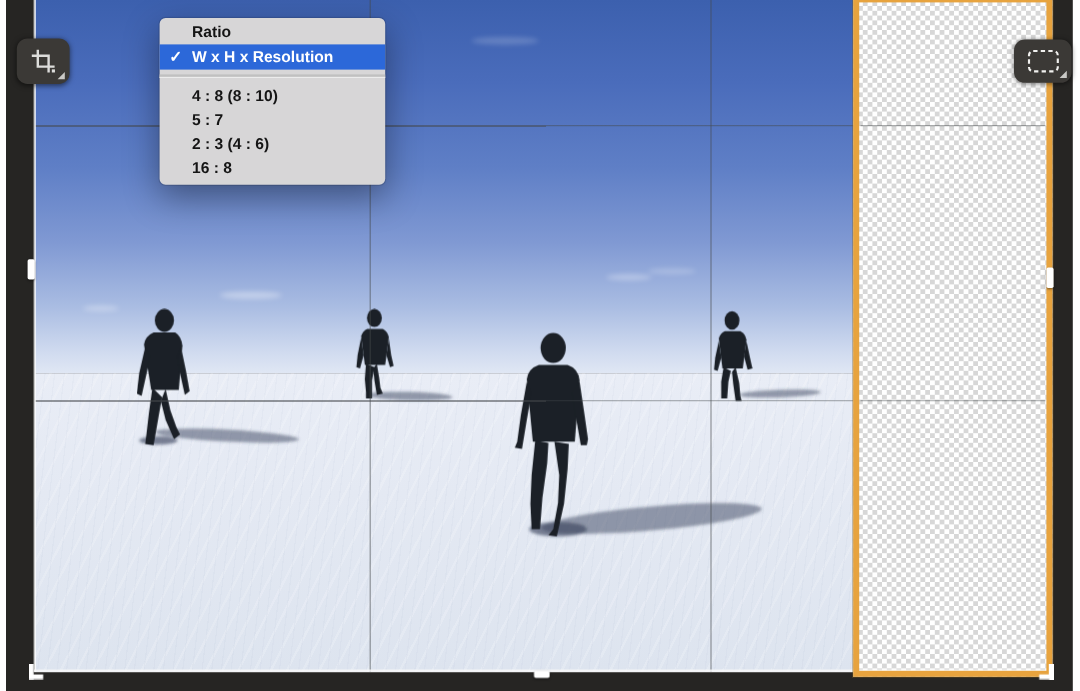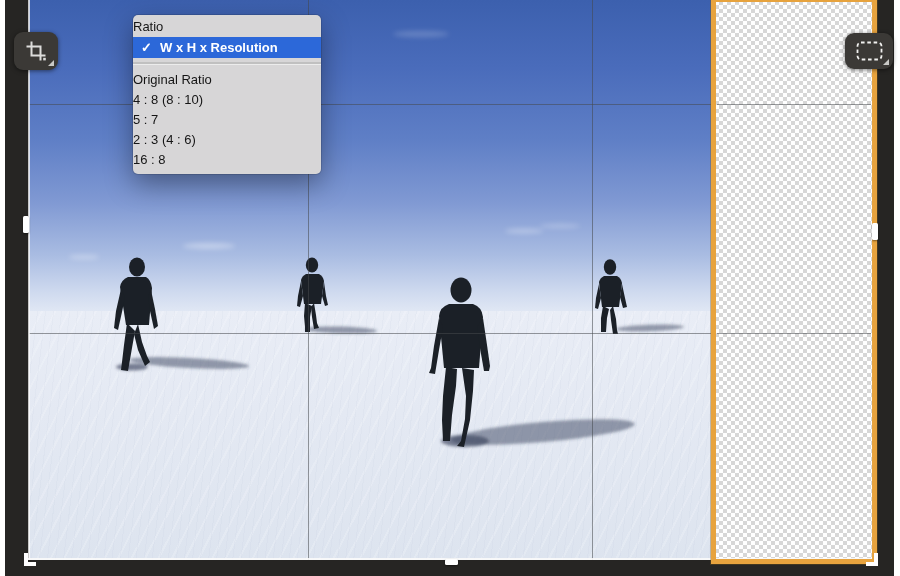--- a/index.html
+++ b/index.html
@@ -54,21 +54,21 @@
        display:flex;align-items:center;justify-content:center;cursor:pointer;}
   .btn-crop{left:14px;top:32px;width:44px;height:38px;}
   .btn-marquee{left:845px;top:33px;width:48px;height:36px;}
   .corner-tri{position:absolute;right:4px;bottom:4px;width:0;height:0;
        border-left:6px solid transparent;border-bottom:6px solid #c9c9c6;}
 
   
   .menu{position:absolute;left:133px;top:15px;width:188px;background:#d7d6d7;border-radius:5px;
        box-shadow:0 10px 28px rgba(0,0,0,0.38),0 0 0 1px rgba(0,0,0,0.12);
        padding-bottom:4px;font-size:13px;color:#151515;}
-  .menu-row{height:20px;line-height:20px;white-space:nowrap;}
+  .menu-row{height:20px;line-height:20px;padding-left:27px;white-space:nowrap;font-weight:bold;}
   .menu-header{height:22px;line-height:23px;border-radius:5px 5px 0 0;}
   .menu-selected{height:21px;line-height:21px;background:#2c68d9;color:#ffffff;display:flex;padding-left:0;
        font-weight:600;}
   .check{width:27px;text-align:center;font-weight:700;}
   .menu-sep{height:2px;background:#c0c0c0;border-bottom:1px solid #ececec;margin:4px 0 5px 0;}
 </style>
 </head>
 <body>
 
 <div class="stage">
@@ -175,20 +175,19 @@
     <div class="corner-tri"></div>
   </div>
 
   <div class="menu">
     <div class="menu-row menu-header">Ratio</div>
     <div class="menu-row menu-selected">
       <span class="check">✓</span>
       <span>W x H x Resolution</span>
     </div>
     <div class="menu-sep"></div>
-    <div class="menu-row">Original Ratio</div>
     <div class="menu-row">4 : 8 (8 : 10)</div>
     <div class="menu-row">5 : 7</div>
     <div class="menu-row">2 : 3 (4 : 6)</div>
     <div class="menu-row">16 : 8</div>
   </div>
 
 </div>
 
 </body></html>

